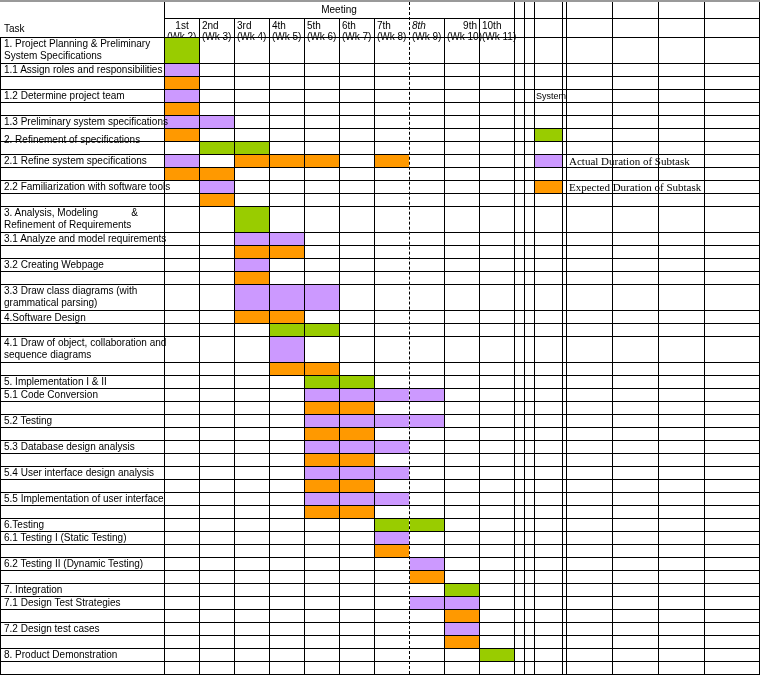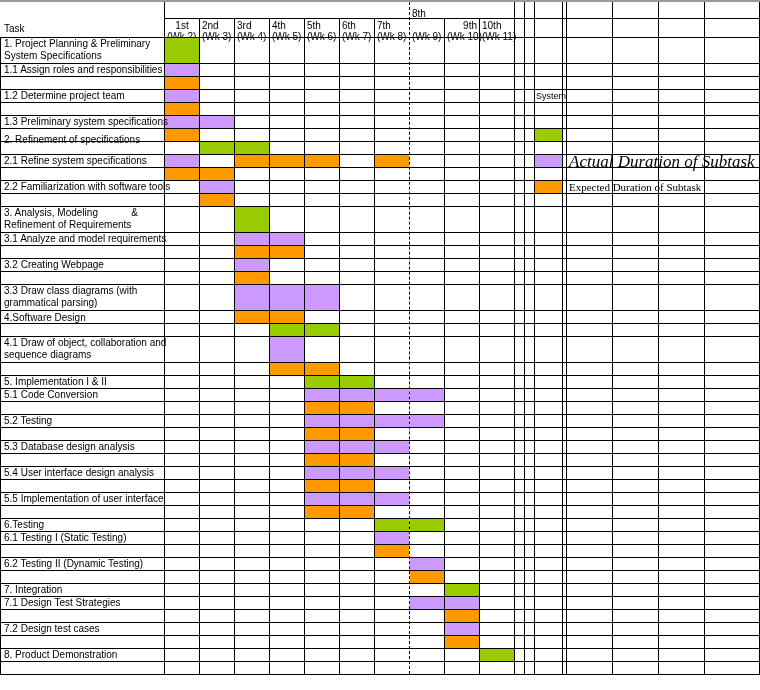--- a/index.html
+++ b/index.html
@@ -97,36 +97,37 @@
   .swatch {
     position: absolute;
     box-sizing: border-box;
   }
 </style>
 </head>
 <body>
 
 <div id="sheet">
     <div class="topborder" style=""></div>
+    <div class="meetinglabel" style="left:164px;top:4px;width:350px;">Meeting</div>
     <div class="tasklabel" style="left:4px;top:23px;width:156px;">Task</div>
     <div class="hdrlabel" style="left:167px;top:20px;width:30px;text-align:center;">1st</div>
     <div class="hdrlabel" style="left:167px;top:31px;width:30px;">(Wk 2)</div>
     <div class="hdrlabel" style="left:202px;top:20px;width:30px;">2nd</div>
     <div class="hdrlabel" style="left:202px;top:31px;width:30px;">(Wk 3)</div>
     <div class="hdrlabel" style="left:237px;top:20px;width:30px;">3rd</div>
     <div class="hdrlabel" style="left:237px;top:31px;width:30px;">(Wk 4)</div>
     <div class="hdrlabel" style="left:272px;top:20px;width:30px;">4th</div>
     <div class="hdrlabel" style="left:272px;top:31px;width:30px;">(Wk 5)</div>
     <div class="hdrlabel" style="left:307px;top:20px;width:30px;">5th</div>
     <div class="hdrlabel" style="left:307px;top:31px;width:30px;">(Wk 6)</div>
     <div class="hdrlabel" style="left:342px;top:20px;width:30px;">6th</div>
     <div class="hdrlabel" style="left:342px;top:31px;width:30px;">(Wk 7)</div>
     <div class="hdrlabel" style="left:377px;top:20px;width:30px;">7th</div>
     <div class="hdrlabel" style="left:377px;top:31px;width:30px;">(Wk 8)</div>
-    <div class="hdrlabel" style="left:412px;top:8px;width:30px;">8th</div>
+    <div class="hdrlabel" style="left:412px;top:20px;width:30px;font-style:italic;">8th</div>
     <div class="hdrlabel" style="left:412px;top:31px;width:30px;">(Wk 9)</div>
     <div class="hdrlabel" style="left:447px;top:20px;width:30px;text-align:right;">9th</div>
     <div class="hdrlabel" style="left:447px;top:31px;width:30px;">(Wk 10)</div>
     <div class="hdrlabel" style="left:482px;top:20px;width:30px;">10th</div>
     <div class="hdrlabel" style="left:482px;top:31px;width:30px;">(Wk 11)</div>
     <div class="bar" style="left:165px;top:38px;width:34px;height:25px;background:#99CC00;"></div>
     <div class="bar" style="left:165px;top:64px;width:34px;height:12px;background:#CC99FF;"></div>
     <div class="bar" style="left:165px;top:77px;width:34px;height:12px;background:#FF9900;"></div>
     <div class="bar" style="left:165px;top:90px;width:34px;height:12px;background:#CC99FF;"></div>
     <div class="bar" style="left:165px;top:103px;width:34px;height:12px;background:#FF9900;"></div>
@@ -297,16 +298,16 @@
     <div class="vline" style="left:534px;top:2px;height:672px;"></div>
     <div class="vline" style="left:562px;top:2px;height:672px;"></div>
     <div class="vline" style="left:566px;top:2px;height:672px;"></div>
     <div class="vline" style="left:612px;top:2px;height:672px;"></div>
     <div class="vline" style="left:658px;top:2px;height:672px;"></div>
     <div class="vline" style="left:704px;top:2px;height:672px;"></div>
     <div class="vline" style="left:759px;top:2px;height:672px;"></div>
     <div class="legendtitle" style="left:536px;top:91px;">System</div>
     <div class="swatch" style="left:535px;top:129px;width:27px;height:12px;background:#99CC00;"></div>
     <div class="swatch" style="left:535px;top:155px;width:27px;height:12px;background:#CC99FF;"></div>
-    <div class="legendtext" style="left:569px;top:155px;font-size:17px;font-style:italic;">Actual Duration of Subtask</div>
+    <div class="legendtext" style="left:569px;top:155px;font-size:11px;">Actual Duration of Subtask</div>
     <div class="swatch" style="left:535px;top:181px;width:27px;height:12px;background:#FF9900;"></div>
     <div class="legendtext" style="left:569px;top:181px;font-size:11px;">Expected Duration of Subtask</div>
   </div>
 
 </body></html>

